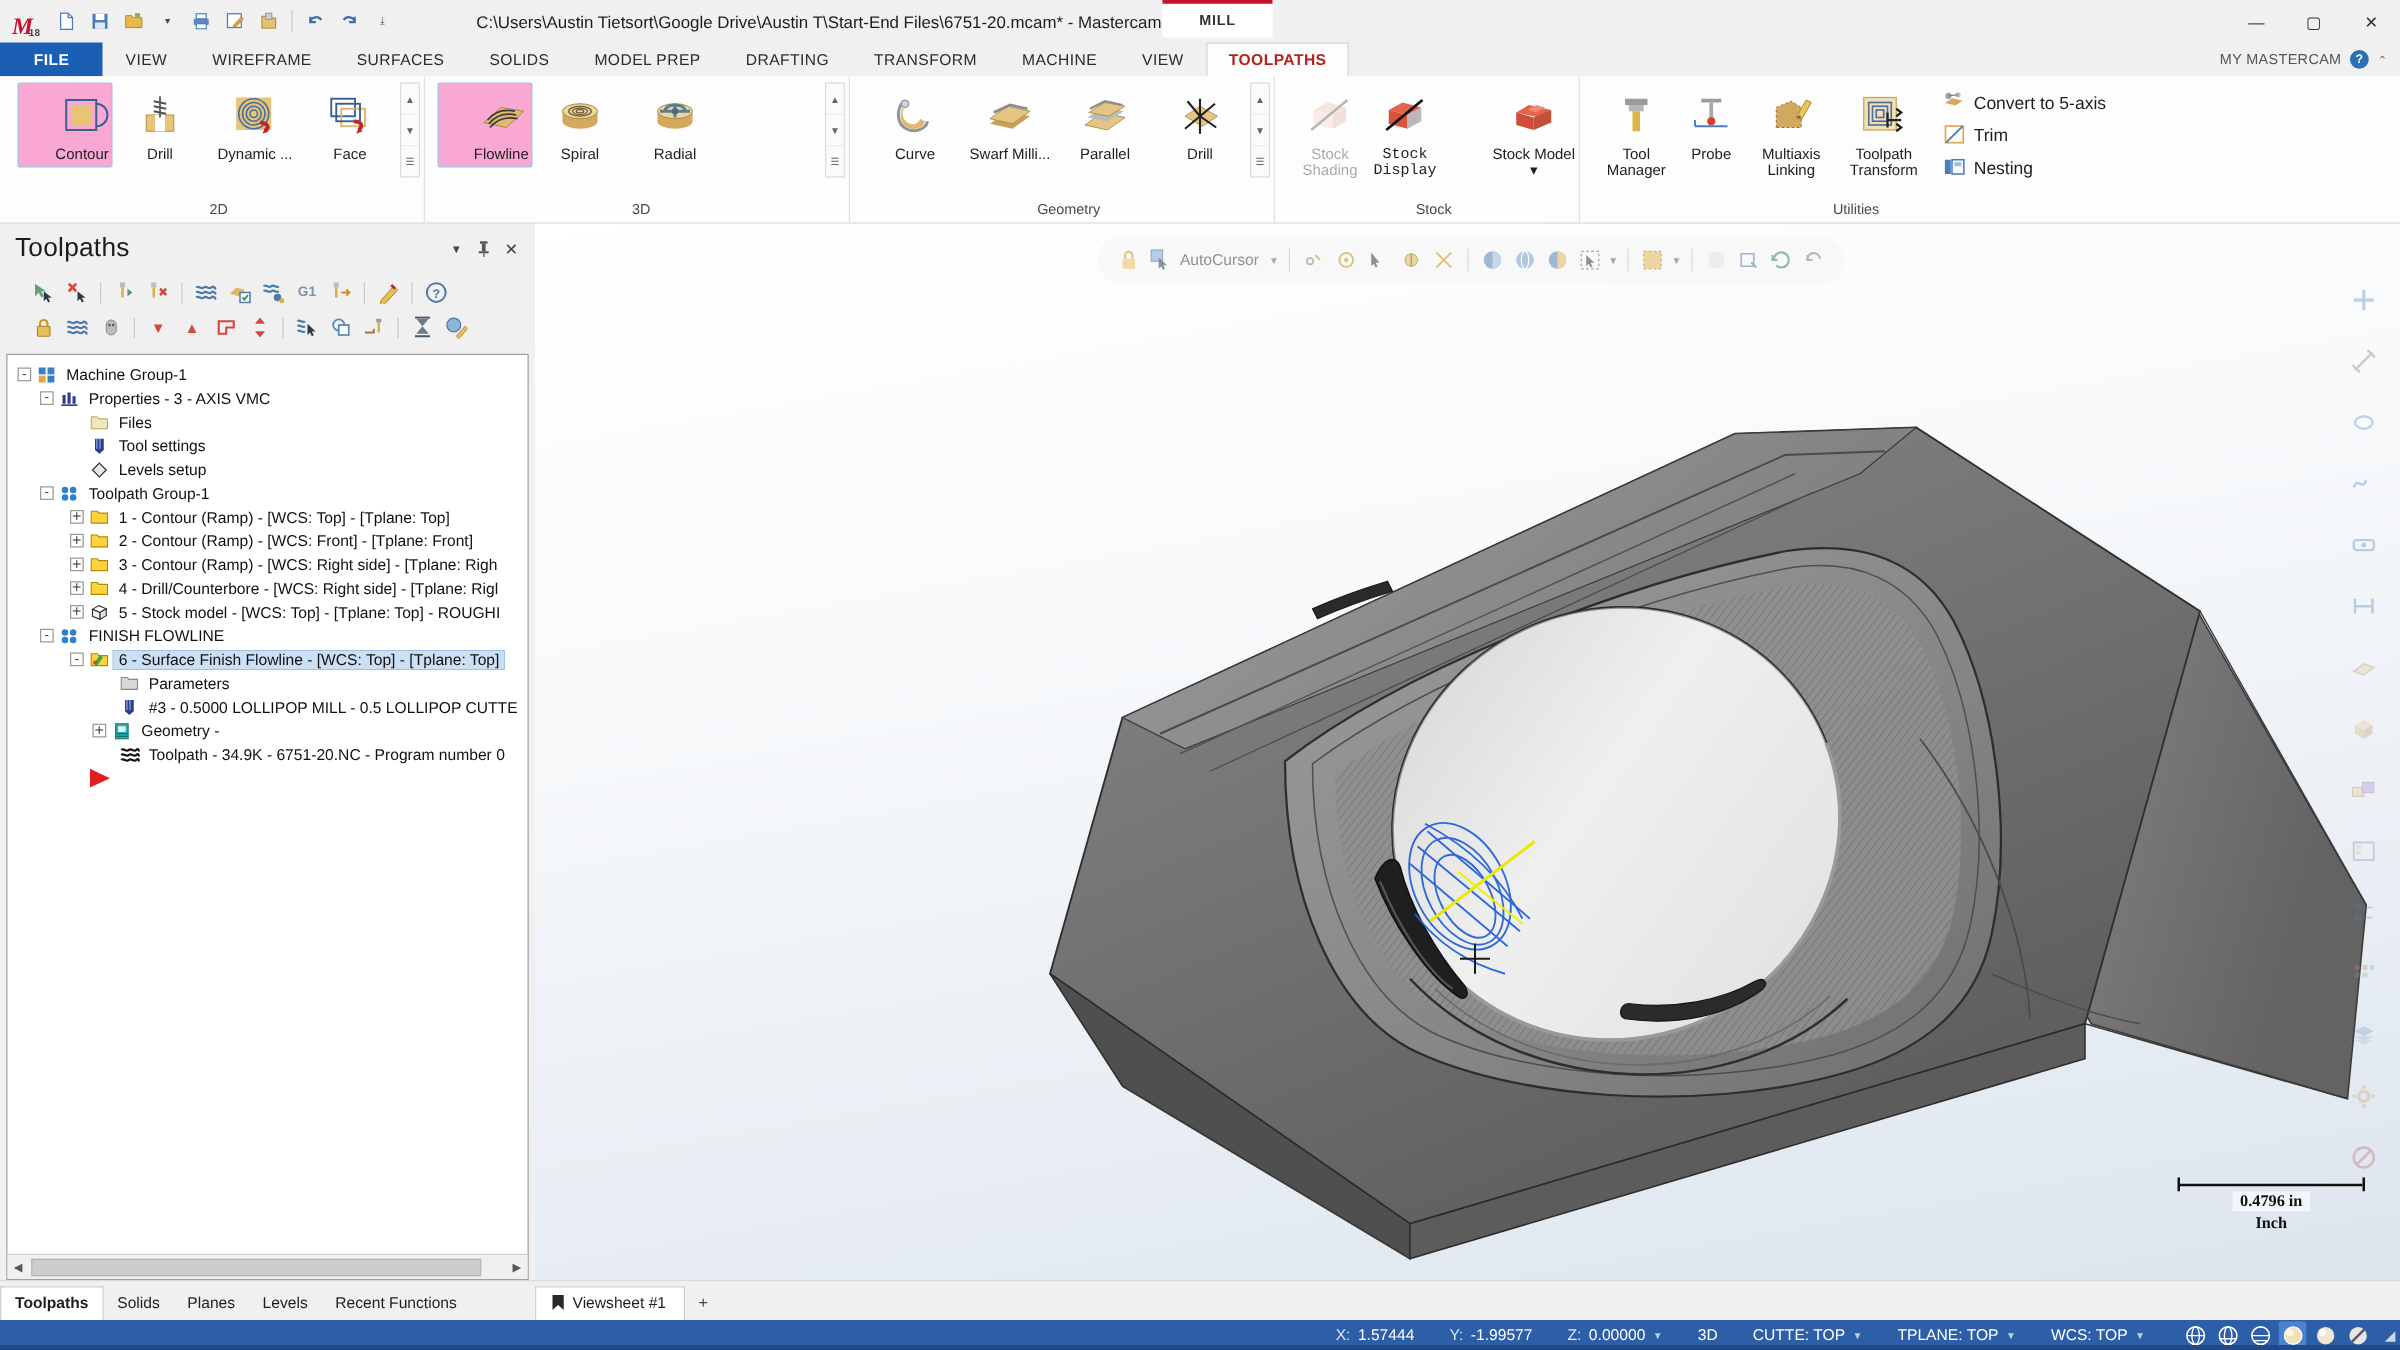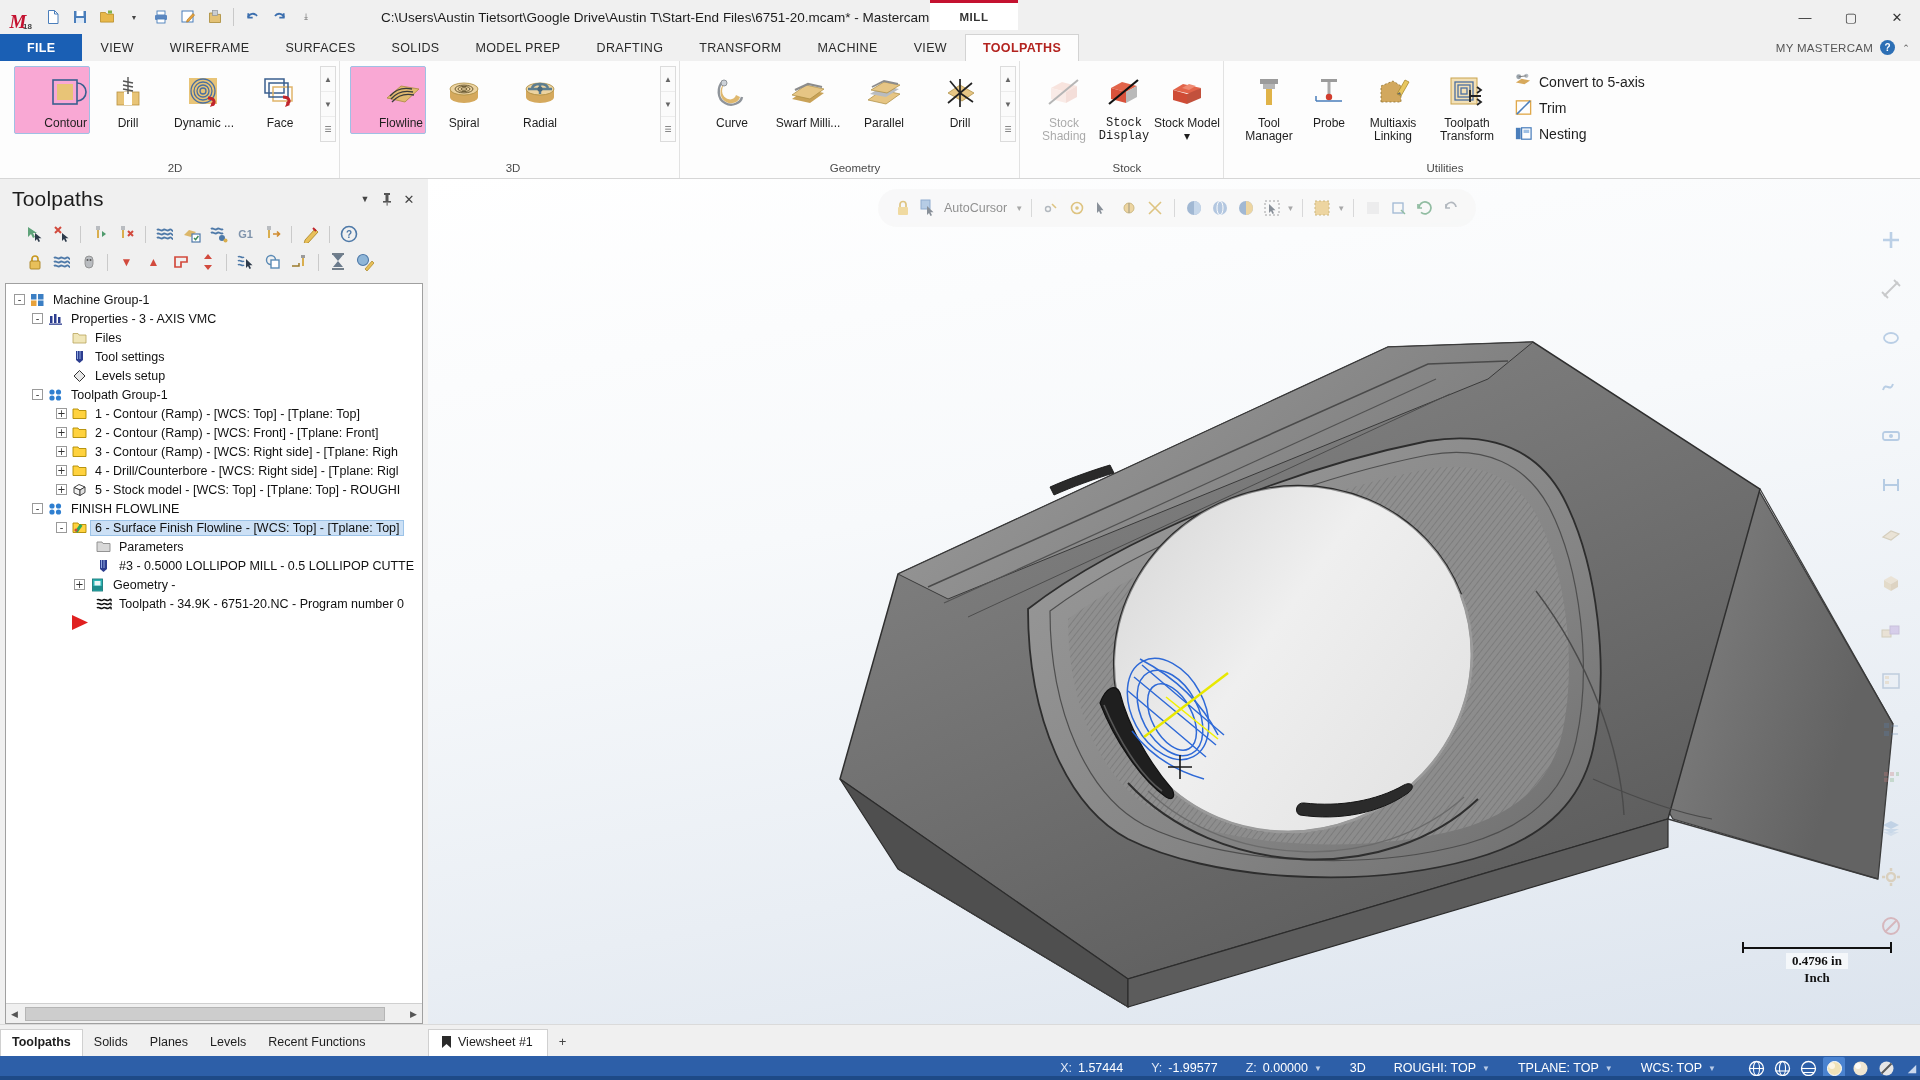--- a/index.html
+++ b/index.html
@@ -536,21 +536,21 @@
           <div class="ico">
             <svg width="40" height="38" viewBox="0 0 40 38">
                 <path d="M7 14l11-6 15 4-11 6z" fill="#e2644a"></path>
                 <path d="M7 14v11l15 4V18z" fill="#d9523b"></path>
                 <path d="M22 18l11-6v11l-11 6z" fill="#b9b9b9"></path>
                 <path d="M5 30L34 6" stroke="#111" stroke-width="2.2"></path>
               </svg>
           </div>
           <div class="lbl two">Stock Display</div>
         </div>
-        <div class="rbtn" style="width:66px;">
+        <div class="rbtn" style="width:66px;margin-left:40px;">
           <div class="ico">
             <svg width="40" height="38" viewBox="0 0 40 38">
                 <path d="M6 16l10-6 18 4-10 6z" fill="#e2644a"></path>
                 <path d="M6 16v10l14 4V20z" fill="#cf4c36"></path>
                 <path d="M20 20l14-6v10l-14 6z" fill="#c2513c"></path>
                 <path d="M22 10l7 2-7 4-7-2z" fill="#ef8a72"></path>
               </svg>
           </div>
           <div class="lbl two">Stock Model ▾</div>
         </div>
@@ -1396,21 +1396,21 @@
     </div>
     <div class="sb-seg">
       <span class="sb-k">Z:</span>
       <span class="sb-v">0.00000</span>
       <span class="sb-caret">▼</span>
     </div>
     <div class="sb-seg">
       <span class="sb-v">3D</span>
     </div>
     <div class="sb-seg">
-      <span class="sb-v">ROUGHI: TOP</span>
+      <span class="sb-v">CUTTE: TOP</span>
       <span class="sb-caret">▼</span>
     </div>
     <div class="sb-seg">
       <span class="sb-v">TPLANE: TOP</span>
       <span class="sb-caret">▼</span>
     </div>
     <div class="sb-seg">
       <span class="sb-v">WCS: TOP</span>
       <span class="sb-caret">▼</span>
     </div>

